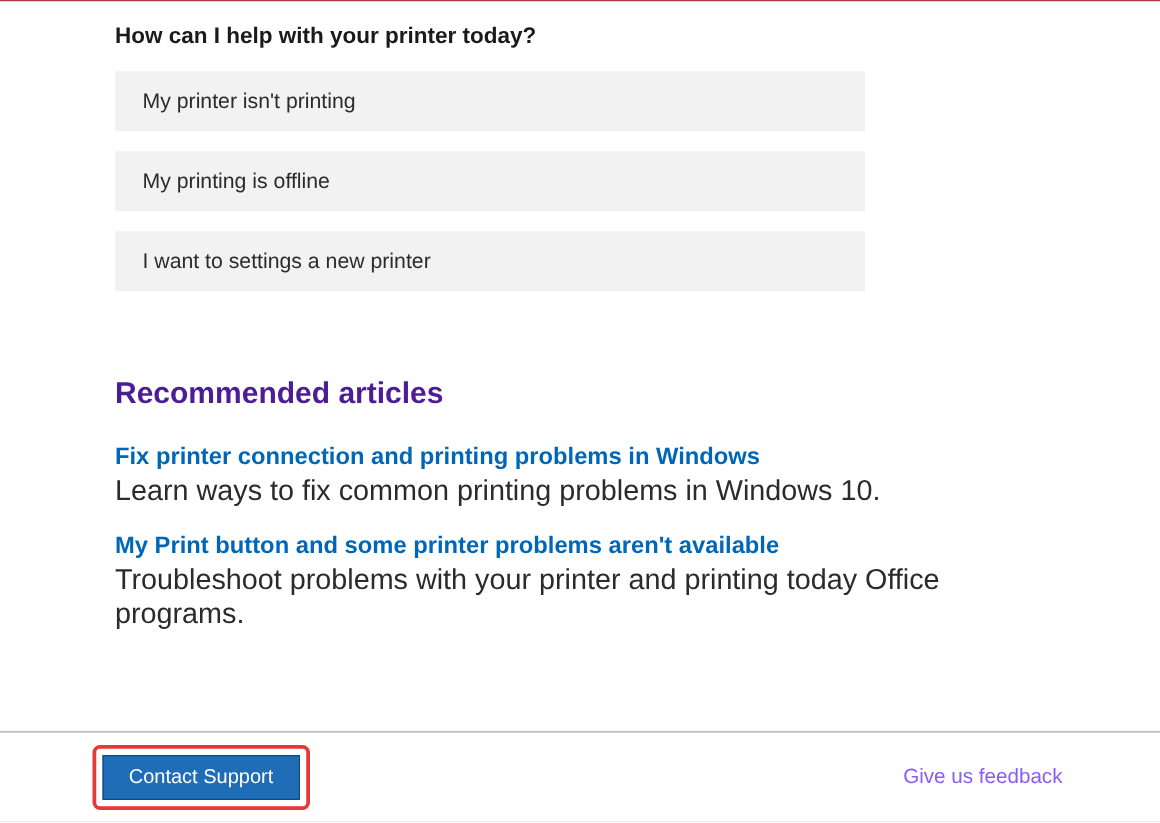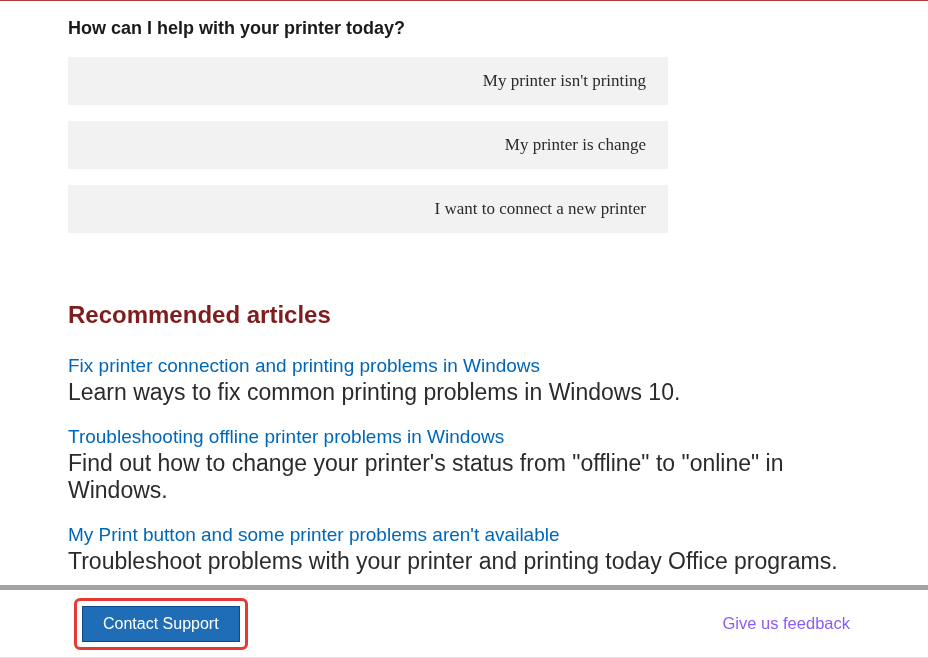--- a/index.html
+++ b/index.html
@@ -17,72 +17,72 @@
     }
     .top-border {
       position: absolute;
       top: 0;
       left: 0;
       right: 0;
       height: 1px;
       background: #b0393e;
     }
     .content {
-      padding: 18px 80px 0 68px;
+      padding: 18px 80px 0 92px;
     }
     .question-heading {
       font-size: 18px;
       font-weight: 600;
       color: #1a1a1a;
       margin-bottom: 18px;
     }
     .option-button {
       display: block;
       width: 600px;
       background: #f2f2f2;
       border: none;
-      text-align: right;
+      text-align: left;
       padding: 14px 22px;
       font-size: 17px;
       color: #2b2b2b;
-      font-family: Liberation Serif, serif;
+      font-family: Liberation Sans, sans-serif;
       margin-bottom: 16px;
       cursor: pointer;
     }
     .recommended-section {
       margin-top: 68px;
     }
     .recommended-heading {
       font-size: 24px;
       font-weight: 600;
-      color: #7f1d1d;
+      color: #4c1d95;
       margin-bottom: 26px;
     }
     .article {
       margin-bottom: 20px;
     }
     .article-title {
       font-size: 19px;
-      font-weight: 400;
+      font-weight: 700;
       color: #0067b8;
       text-decoration: none;
       cursor: pointer;
       display: inline-block;
     }
     .article-desc {
       font-size: 23px;
       color: #2b2b2b;
       margin-top: 2px;
     }
     .footer {
       position: absolute;
       bottom: 0;
       left: 0;
       right: 0;
-      border-top: 5px solid #a3a3a3;
+      border-top: 1px solid #a3a3a3;
       border-bottom: 1px solid #e5e5e5;
       height: 73px;
       display: flex;
       align-items: center;
       justify-content: space-between;
       padding: 0 78px 0 74px;
     }
     .contact-highlight {
       border: 3px solid #e53935;
       border-radius: 6px;
@@ -107,35 +107,31 @@
   </style>
 </head>
 <body>
 
 <div class="top-border"></div>
 
 <div class="content">
   <h2 class="question-heading">How can I help with your printer today?</h2>
 
   <button class="option-button">My printer isn't printing</button>
-  <button class="option-button">My printer is change</button>
-  <button class="option-button">I want to connect a new printer</button>
+  <button class="option-button">My printing is offline</button>
+  <button class="option-button">I want to settings a new printer</button>
 
   <div class="recommended-section">
     <h2 class="recommended-heading">Recommended articles</h2>
 
     <div class="article">
       <a class="article-title">Fix printer connection and printing problems in Windows</a>
       <div class="article-desc">Learn ways to fix common printing problems in Windows 10.</div>
     </div>
 
-    <div class="article">
-      <a class="article-title">Troubleshooting offline printer problems in Windows</a>
-      <div class="article-desc">Find out how to change your printer's status from "offline" to "online" in Windows.</div>
-    </div>
 
     <div class="article">
       <a class="article-title">My Print button and some printer problems aren't available</a>
       <div class="article-desc">Troubleshoot problems with your printer and printing today Office programs.</div>
     </div>
   </div>
 </div>
 
 <div class="footer">
   <div class="contact-highlight">

